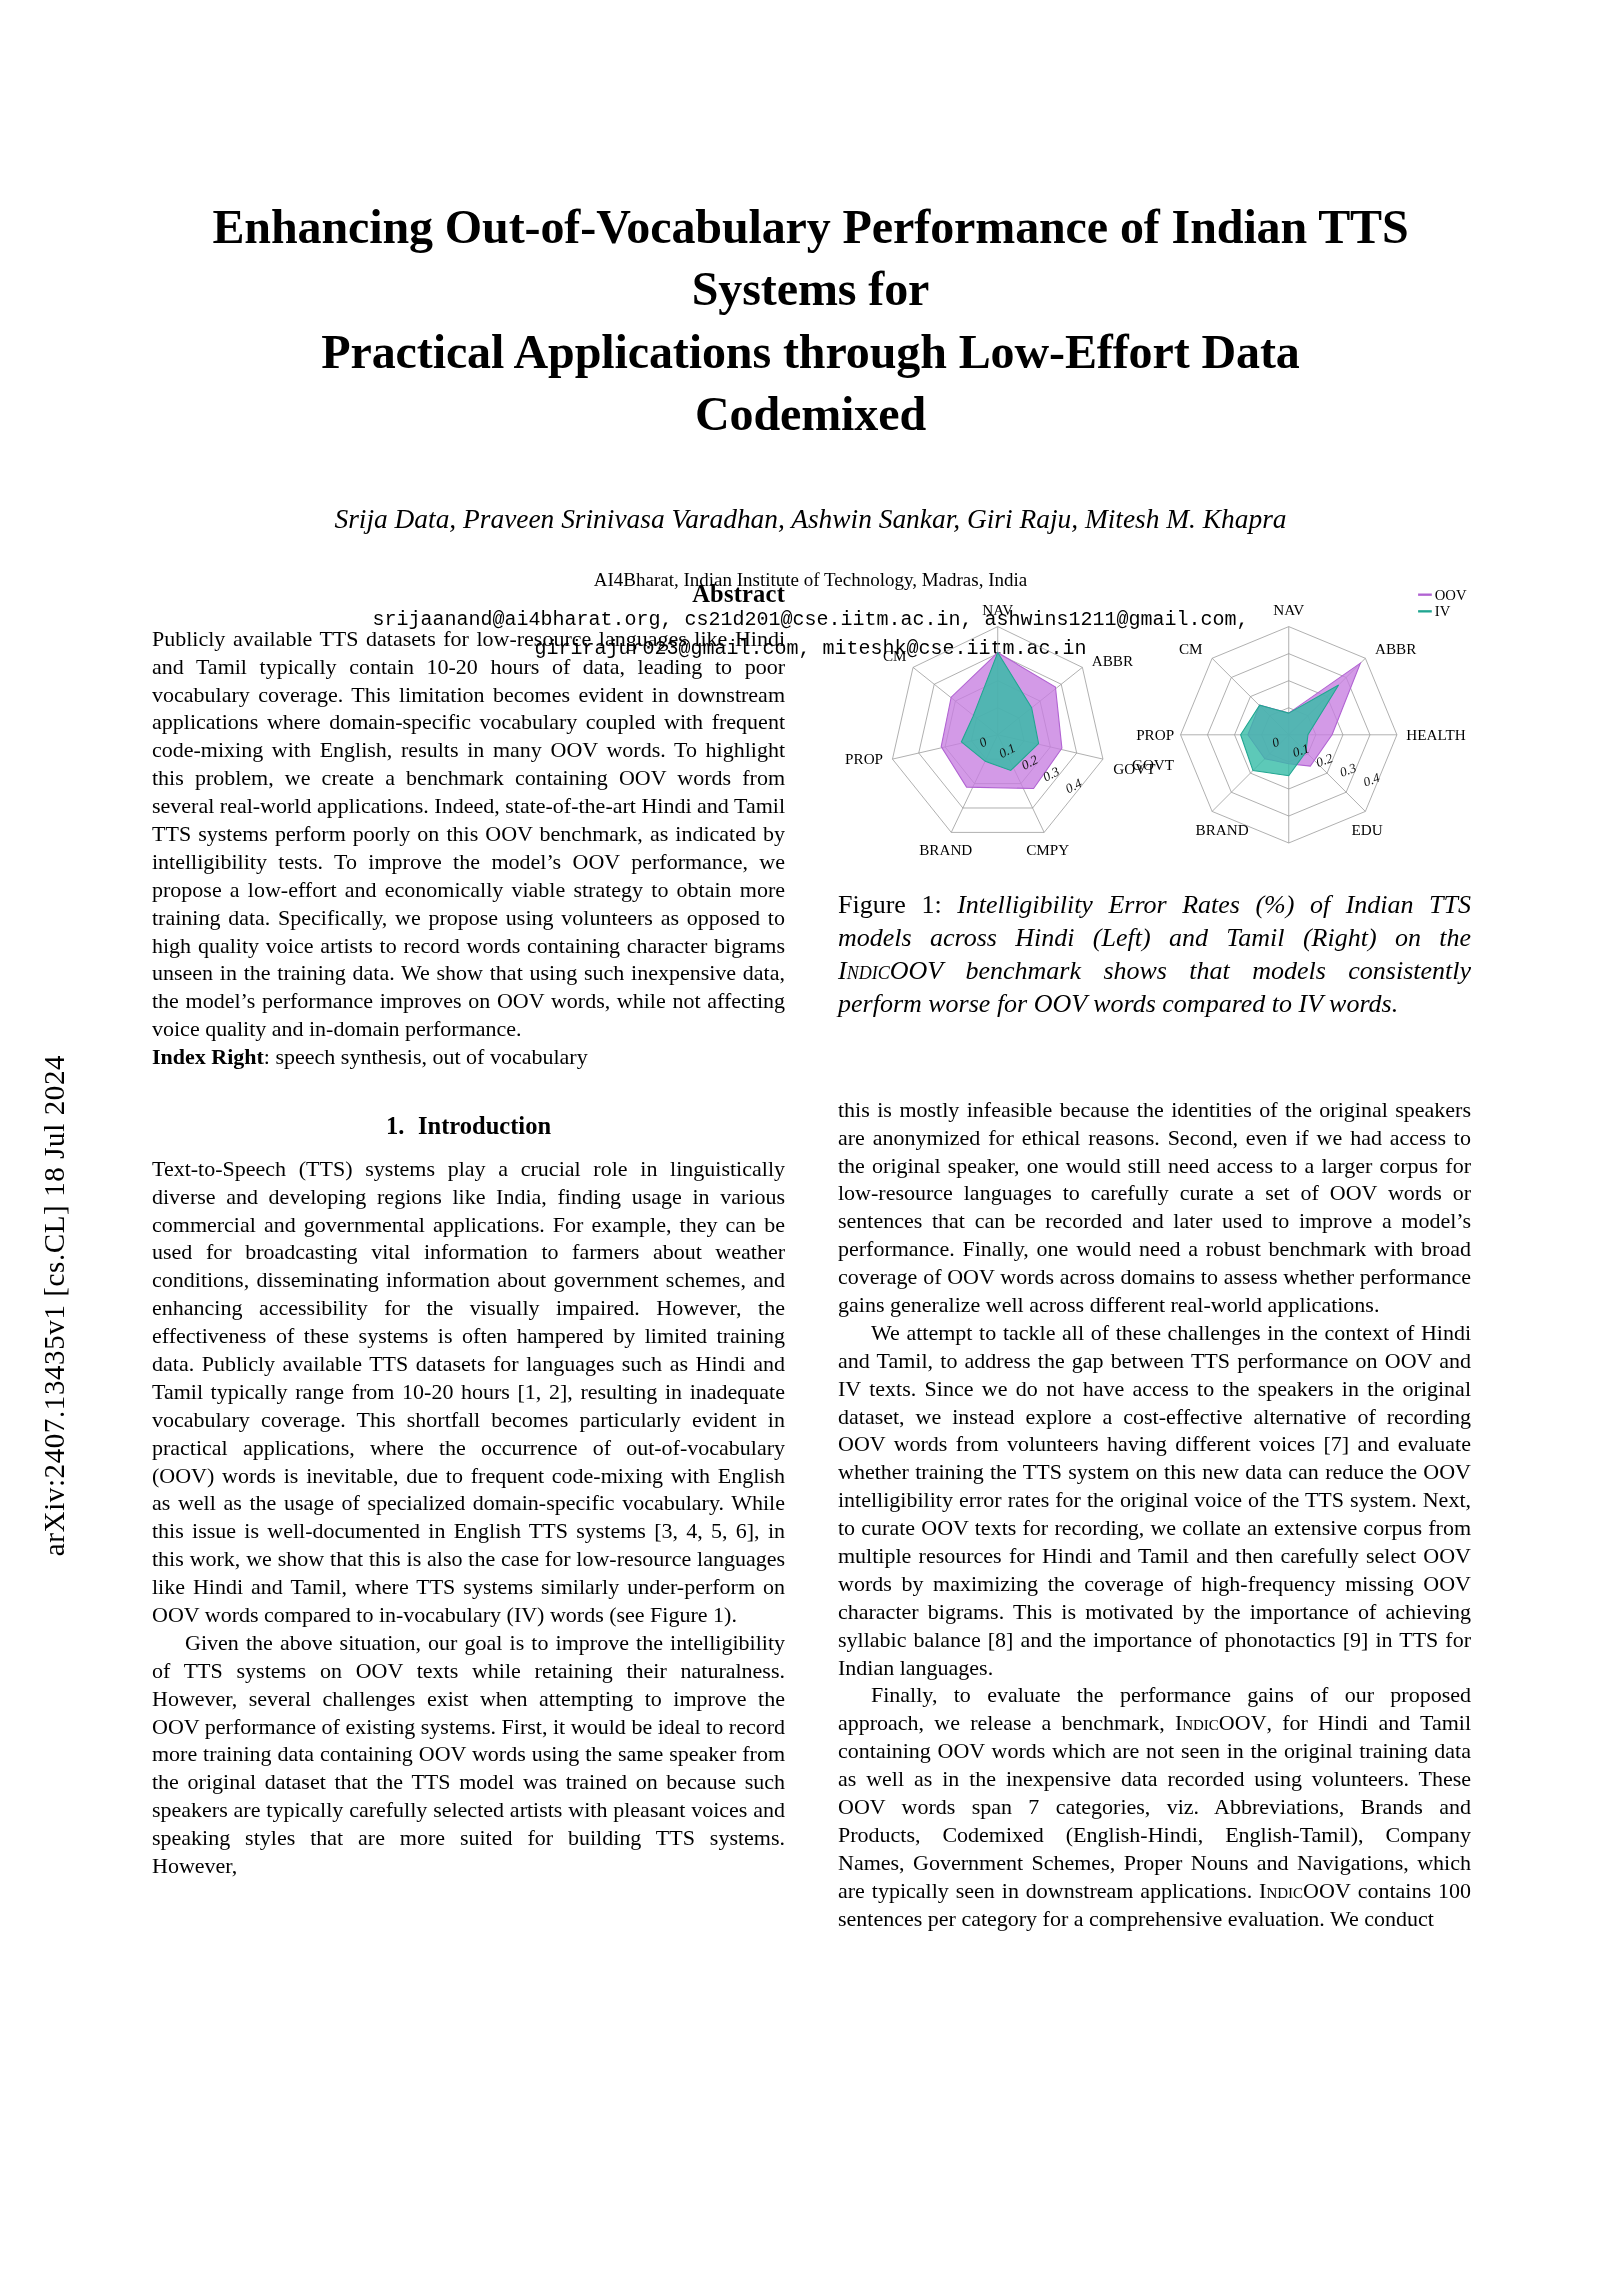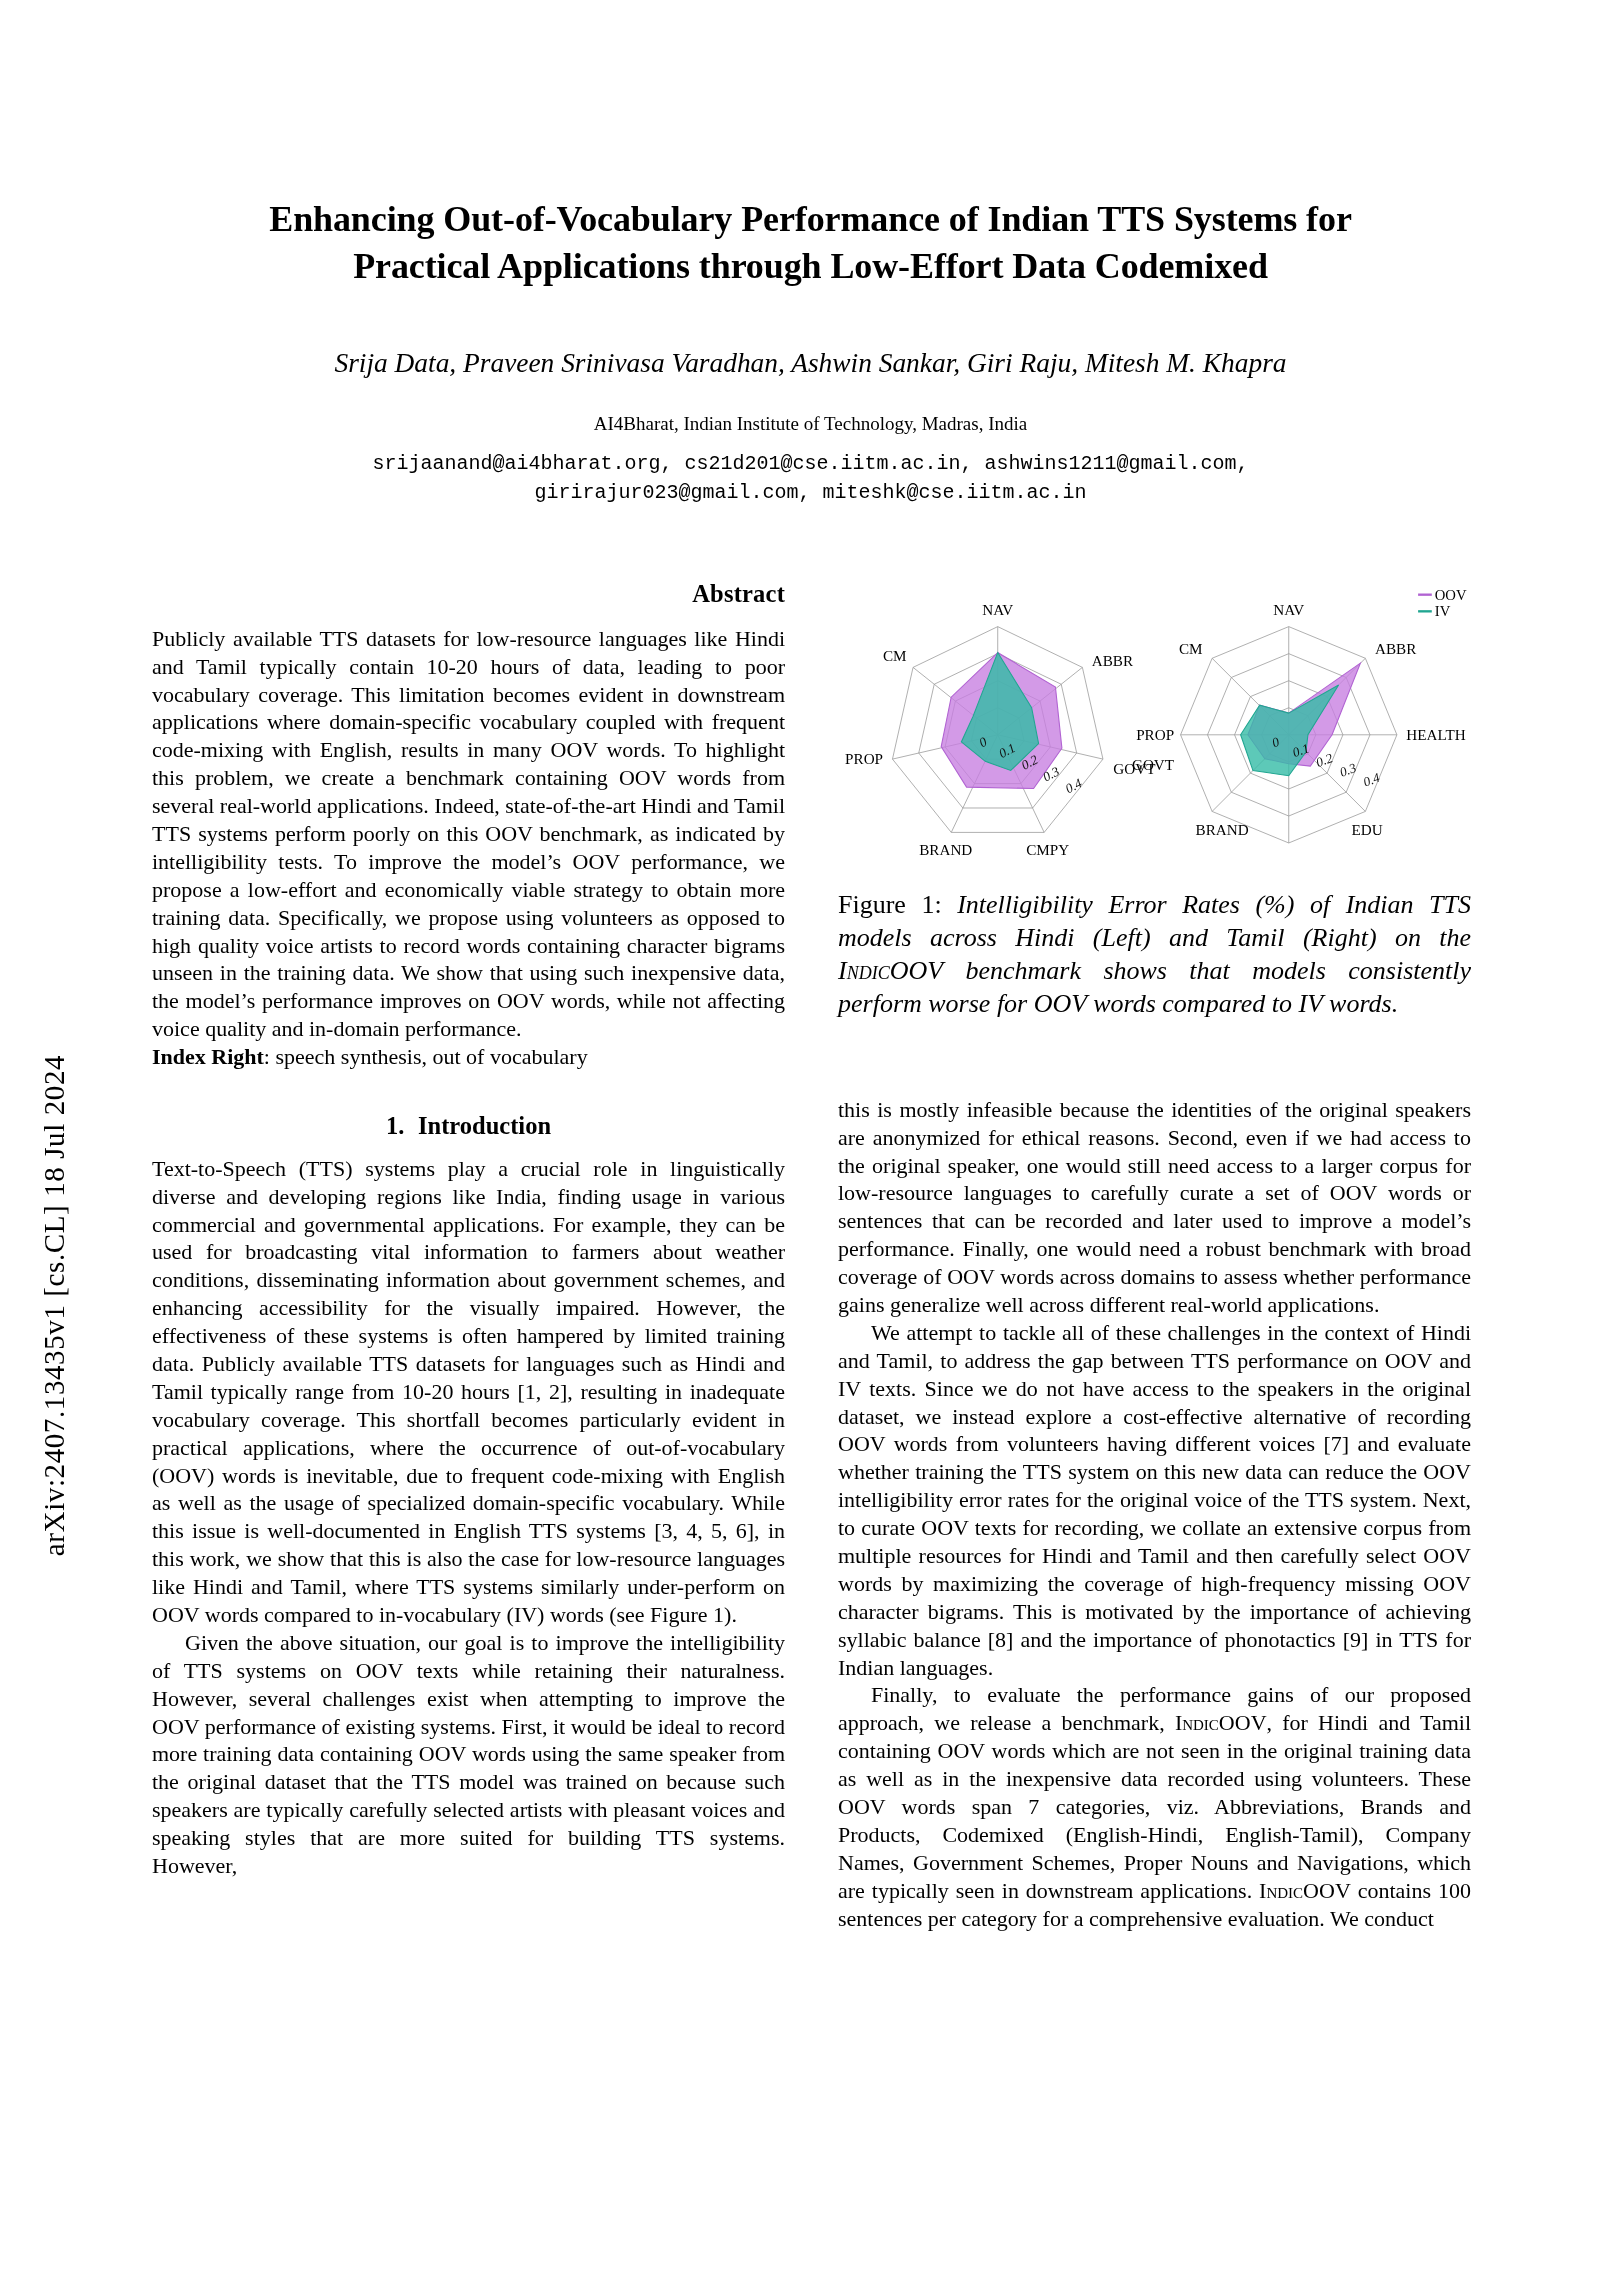--- a/index.html
+++ b/index.html
@@ -42,21 +42,21 @@
   }
 
   #title-block {
     position: absolute;
     left: 203px;
     top: 196px;
     width: 1215px;
     text-align: center;
   }
   #paper-title {
-    font-size: 36px;
+    font-size: 48px;
     font-weight: bold;
     line-height: 1.30;
     letter-spacing: -0.1px;
     margin: 0;
   }
   #authors {
     margin-top: 56px;
     font-size: 27.4px;
     font-style: italic;
     line-height: 1.3;

